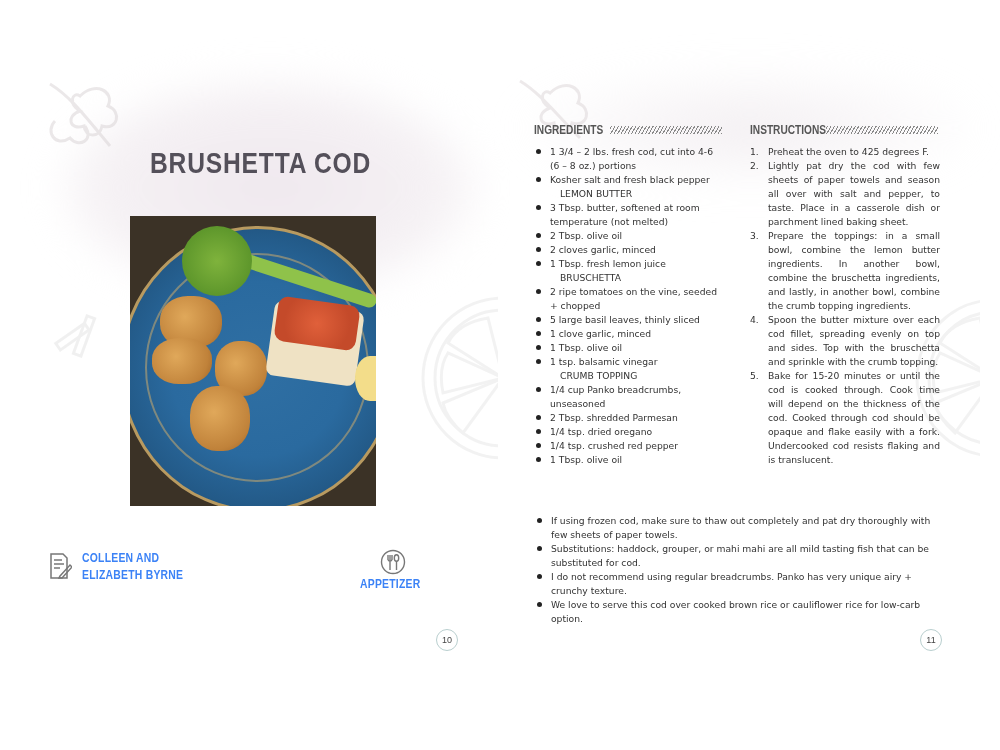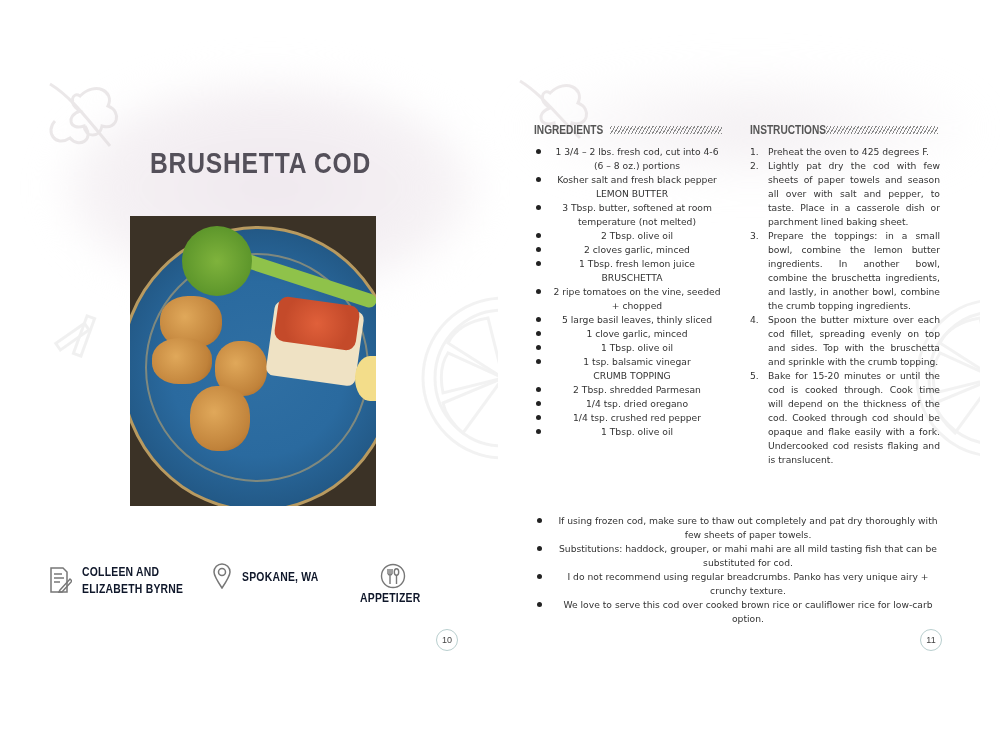--- a/index.html
+++ b/index.html
@@ -13,33 +13,33 @@
   .title { position:absolute; left:130px; top:78px; font-family:"Liberation Sans", sans-serif; font-weight:bold; font-size:30px; letter-spacing:1px; color:#54505a; transform:scaleX(0.82); transform-origin:left top; }
   .photo { position:absolute; left:110px; top:148px; width:246px; height:290px; background:#3b3226; overflow:hidden; }
   .plate { position:absolute; left:-10px; top:10px; width:270px; height:280px; border-radius:50%; background:radial-gradient(circle at 50% 50%, #2f6fa3 0%, #2a6a9f 45%, #235a88 70%, #1d4d74 85%); border:3px solid #b89a60; }
   .plate-inner { position:absolute; left:22px; top:24px; width:220px; height:225px; border-radius:50%; border:2px solid rgba(200,170,110,0.55); }
   .potato { position:absolute; border-radius:45%; background:radial-gradient(circle at 40% 40%, #e0a85a, #c0823a 70%, #9c6226); }
   .broc-stem { position:absolute; left:90px; top:55px; width:160px; height:14px; background:#8fc24a; transform:rotate(18deg); border-radius:8px; }
   .broc-head { position:absolute; left:52px; top:10px; width:70px; height:70px; border-radius:50%; background:radial-gradient(circle, #7fb33c, #4f8a24); }
   .fish { position:absolute; left:140px; top:90px; width:90px; height:75px; background:#efe2c4; border-radius:8px; transform:rotate(8deg); }
   .fish-top { position:absolute; left:146px; top:85px; width:82px; height:45px; background:radial-gradient(circle, #e0603a, #c44a2a 70%); border-radius:10px; transform:rotate(8deg); }
   .lemon { position:absolute; left:225px; top:140px; width:30px; height:45px; background:#f3dd8a; border-radius:50% 0 0 50%; }
-  .meta { position:absolute; top:495px; display:flex; align-items:center; font-family:"Liberation Sans", sans-serif; font-weight:bold; color:#0f172a; font-size:13px; }
+  .meta { position:absolute; top:481px; display:flex; align-items:center; font-family:"Liberation Sans", sans-serif; font-weight:bold; color:#3b82f6; font-size:13px; }
   .meta .label { transform:scaleX(0.8); transform-origin:left center; line-height:17px; letter-spacing:0.3px; }
   .meta svg { margin-right:10px; }
   .page-num { position:absolute; width:20px; height:20px; border:1.5px solid #b9cfcf; border-radius:50%; font-size:9px; color:#444; display:flex; align-items:center; justify-content:center; font-family:"Liberation Sans", sans-serif; }
   .deco { position:absolute; opacity:0.5; }
   .sec-head { position:absolute; display:flex; align-items:center; }
   .sec-title { font-family:"Liberation Sans", sans-serif; font-weight:bold; font-size:13px; color:#555; transform:scaleX(0.78); transform-origin:left center; white-space:nowrap; }
   .hatch { height:8px; background:repeating-linear-gradient(-60deg, #8a8a8a 0 1px, transparent 1px 3px); }
   ul.list { list-style:none; margin:0; padding:0; position:absolute; font-size:9.2px; line-height:14px; color:#333; }
-  ul.list li { position:relative;text-align:center; }
+  ul.list li { position:relative; }
   ul.list li.item { padding-left:16px; }
   ul.list li.item::before { content:""; position:absolute; left:2px; top:4px; width:5px; height:5px; border-radius:50%; background:#222; }
-  ul.list li.sub { padding-left:6px; text-transform:uppercase; }
+  ul.list li.sub { padding-left:6px; text-transform:uppercase;margin-left:20px; }
   ol.steps { list-style:none; margin:0; padding:0; position:absolute; font-size:9.2px; line-height:14px; color:#333; text-align:justify; }
   ol.steps li { position:relative; padding-left:18px; }
   ol.steps li .num { position:absolute; left:0; top:0; }
 </style>
 </head>
 <body>
 
 <div class="page page-left">
   <div class="wash wash-l"></div>
 
@@ -94,29 +94,20 @@
           <line x1="6" y1="16" x2="12" y2="16"></line>
         <path d="M12 24 L22 13 L24 15 L14 26 L11 26 Z"></path>
       </g>
     </svg>
     <div class="label">
       <div>COLLEEN AND</div>
       <div>ELIZABETH BYRNE</div>
     </div>
   </div>
 
-  <div class="meta" style="left:192px;">
-    <svg width="20" height="26" viewBox="0 0 20 26">
-      <g fill="none" stroke="#777" stroke-width="1.5">
-        <path d="M10 25 C4 16 2 12 2 9 A8 8 0 0 1 18 9 C18 12 16 16 10 25 Z"></path>
-        <circle cx="10" cy="9" r="3.5"></circle>
-      </g>
-    </svg>
-    <div class="label">SPOKANE, WA</div>
-  </div>
 
   <div class="meta" style="left:340px;flex-direction:column;">
     <svg width="26" height="26" viewBox="0 0 26 26">
       <g fill="none" stroke="#777" stroke-width="1.4">
         <circle cx="13" cy="13" r="11.5"></circle>
         <path d="M8 6 V11 M10 6 V11 M12 6 V11 M8 11 Q10 13 12 11 M10 12 V21"></path>
         <ellipse cx="16.5" cy="9" rx="2.2" ry="3.2"></ellipse>
         <line x1="16.5" y1="12" x2="16.5" y2="21"></line>
       </g>
     </svg>
@@ -158,20 +149,21 @@
     <li class="item">2 Tbsp. olive oil</li>
     <li class="item">2 cloves garlic, minced</li>
     <li class="item">1 Tbsp. fresh lemon juice</li>
     <li class="sub">BRUSCHETTA</li>
     <li class="item">2 ripe tomatoes on the vine, seeded + chopped</li>
     <li class="item">5 large basil leaves, thinly sliced</li>
     <li class="item">1 clove garlic, minced</li>
     <li class="item">1 Tbsp. olive oil</li>
     <li class="item">1 tsp. balsamic vinegar</li>
     <li class="sub">CRUMB TOPPING</li>
+    <li class="item">1/4 cup Panko breadcrumbs, unseasoned</li>
     <li class="item">2 Tbsp. shredded Parmesan</li>
     <li class="item">1/4 tsp. dried oregano</li>
     <li class="item">1/4 tsp. crushed red pepper</li>
     <li class="item">1 Tbsp. olive oil</li>
   </ul>
 
   <div class="sec-head" style="left:240px;top:54px;width:190px;">
     <div class="sec-title" style="width:72px;">INSTRUCTIONS</div>
     <div class="hatch" style="width:112px;margin-left:4px;"></div>
   </div>

